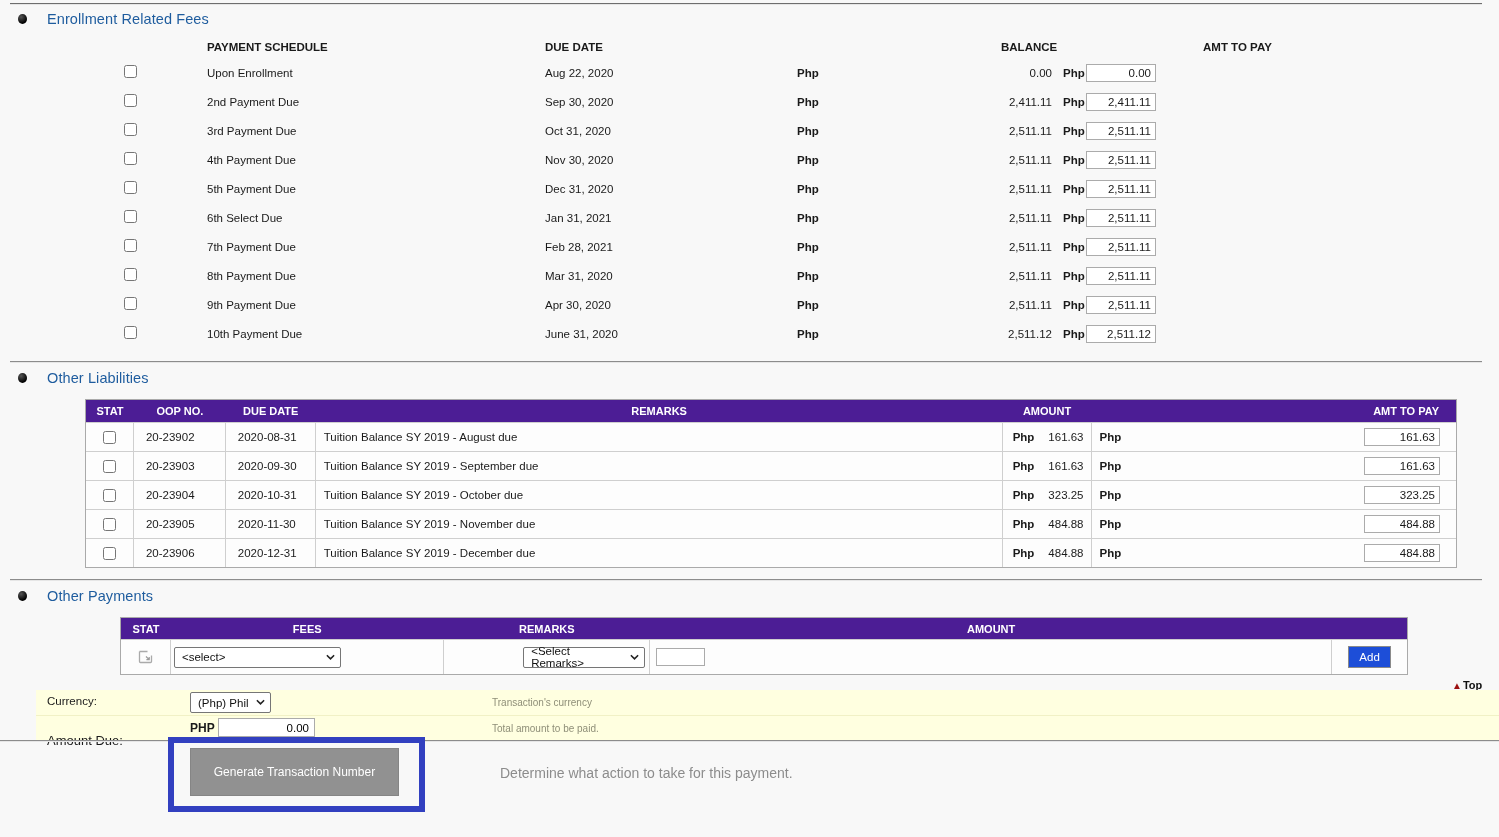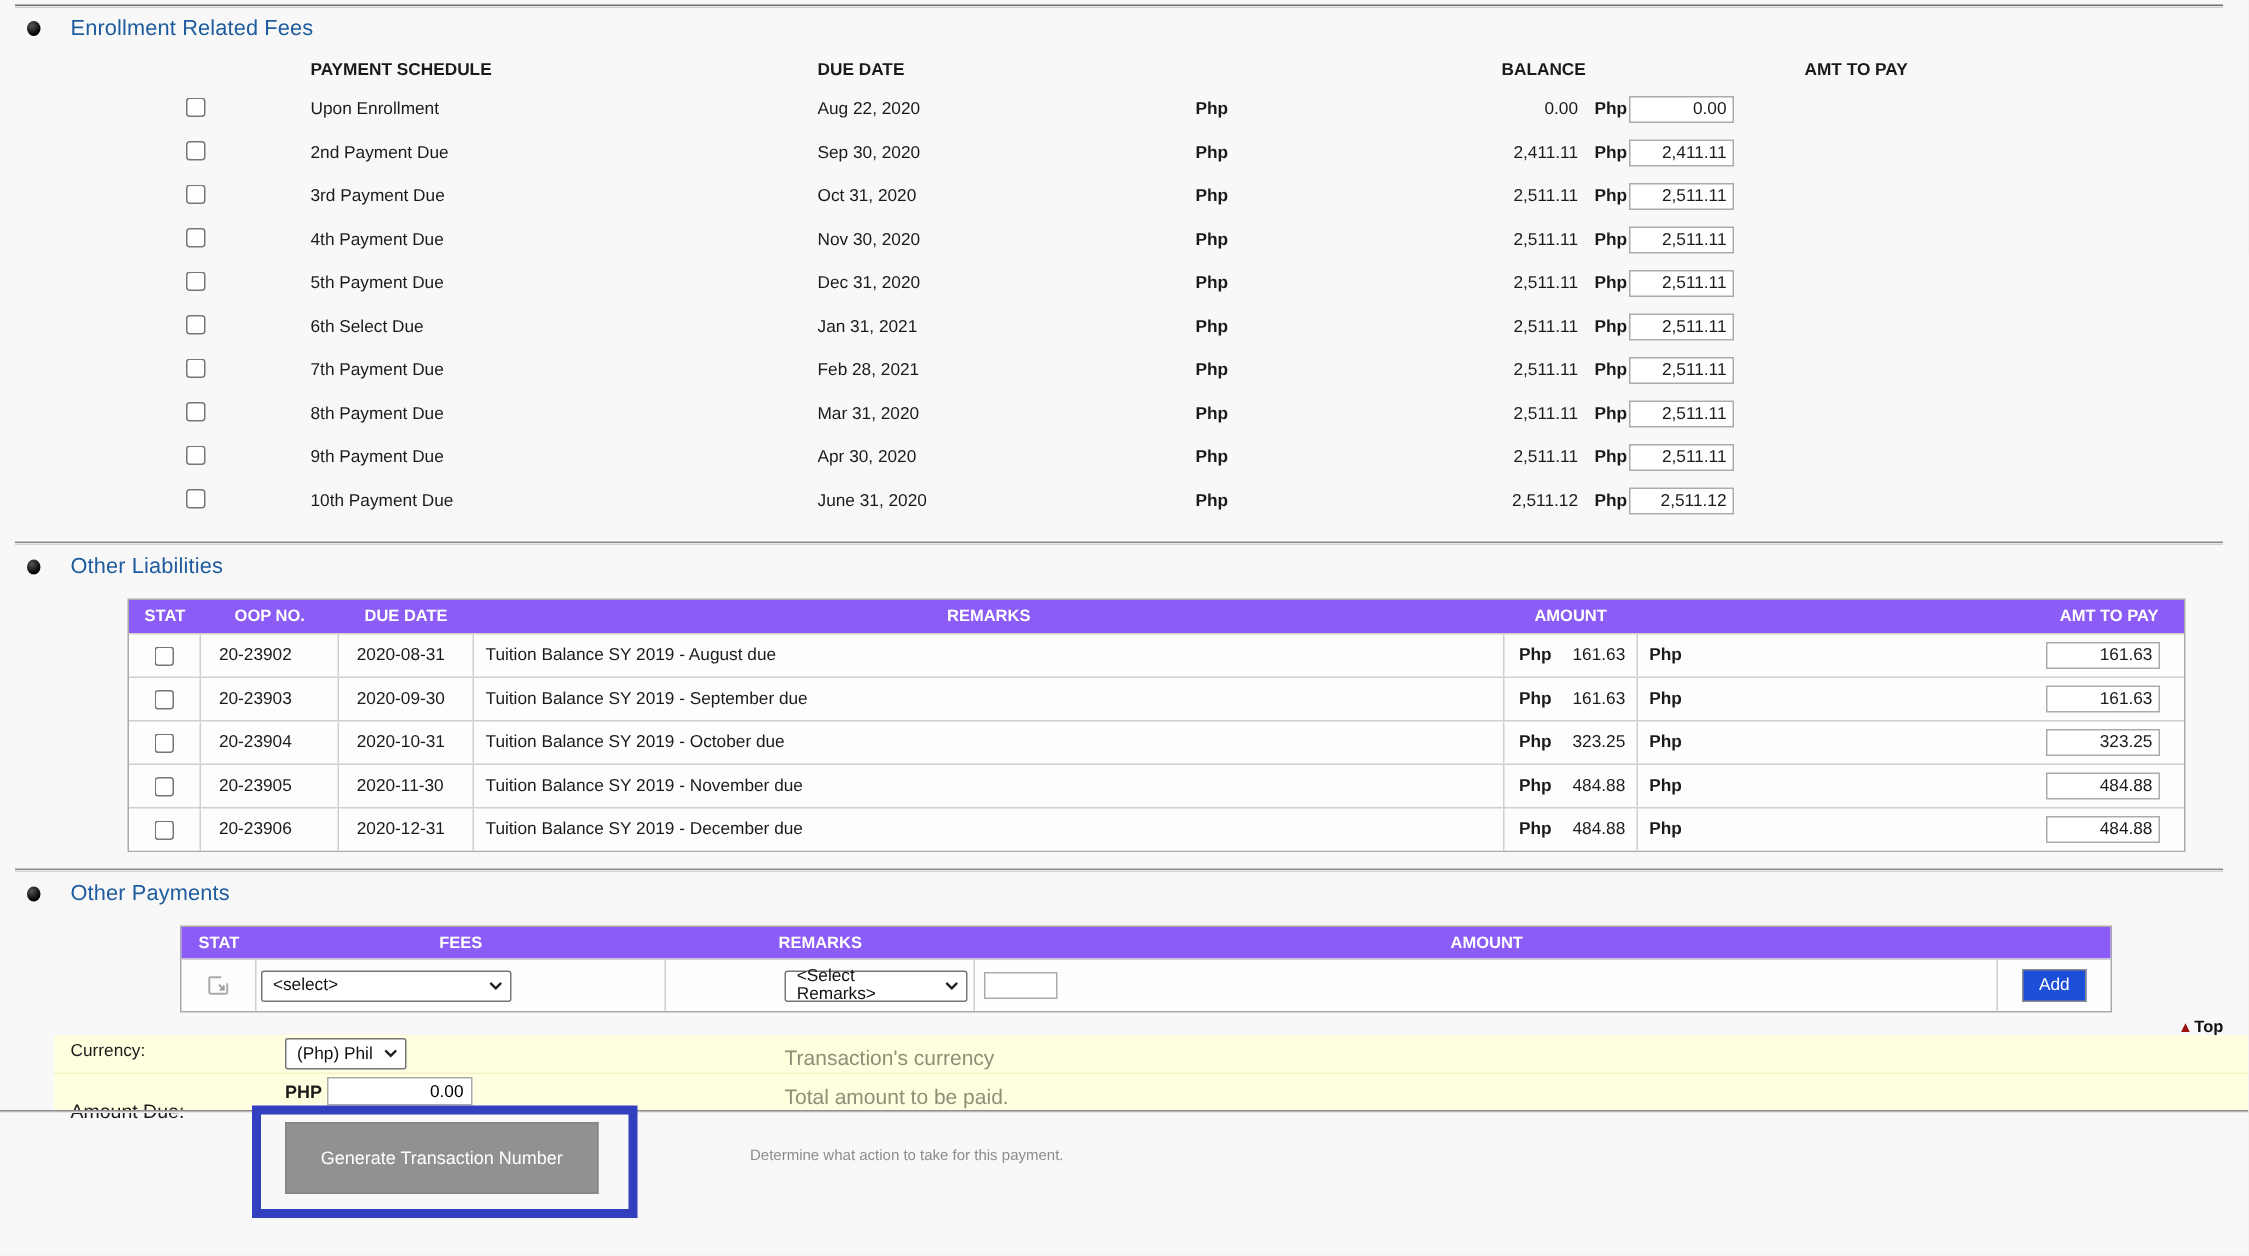--- a/index.html
+++ b/index.html
@@ -31,21 +31,21 @@
   .e-date { width:252px; }
   .e-php  { width:30px; font-weight:bold; }
   .e-bal  { width:225px; text-align:right; }
   .e-php2 { width:34px; padding-left:11px; font-weight:bold; }
   input.amt-input { width:70px; height:18px; border:1px solid #ababab; background:#fff; font-family:"Liberation Sans",sans-serif;
                     font-size:11.5px; text-align:right; padding-right:4px; color:#1a1a1a; }
   input[type="checkbox"] { width:13px; height:13px; accent-color:#555; }
 
   
   .liab-table { position:absolute; left:85px; top:399px; width:1372px; border:1px solid #aaaaaa; background:#fdfdfd; }
-  .t-head { display:flex; background:#8b5cf6; color:#fff; font-weight:bold; font-size:11px; height:22px; align-items:center; }
+  .t-head { display:flex; background:#4c1d95; color:#fff; font-weight:bold; font-size:11px; height:22px; align-items:center; }
   .liab-table .t-head .c1 { width:48px;  text-align:center; }
   .liab-table .t-head .c2 { width:92px;  text-align:center; }
   .liab-table .t-head .c3 { width:90px;  text-align:center; }
   .liab-table .t-head .c4 { width:688px; text-align:center; }
   .liab-table .t-head .c5 { width:89px;  text-align:center; }
   .liab-table .t-head .c6 { width:365px; text-align:right; padding-right:17px; }
   .l-row { display:flex; height:29px; align-items:stretch; border-top:1px solid #cfcfcf; font-size:11.5px; color:#1a1a1a; background:#fdfdfd; }
   .l-row:first-of-type { border-top:none; }
   .l-cell { display:flex; align-items:center; border-right:1px solid #cfcfcf; }
   .lc1 { width:48px; justify-content:center; }
@@ -86,32 +86,32 @@
   
   .summary-band { position:absolute; left:36px; top:690px; width:1463px; height:50px; background:#ffffe0; }
   .band-row { position:absolute; left:0; width:100%; height:25px; }
   .band-row.r2 { top:25px; border-top:1px solid #f1f1c6; }
   .band-label { position:absolute; left:11px; top:5px; font-size:11.5px; color:#1a1a1a; }
   .band-label.bold { font-weight:normal; font-size:13px;margin-top:12px; }
   .sel-currency { position:absolute; left:154px; top:2px; width:81px; }
   .php-bold { position:absolute; left:154px; top:5px; font-size:12px; font-weight:bold; color:#1a1a1a; }
   input.due-input { position:absolute; left:182px; top:2px; width:97px; height:19px; border:1px solid #ababab; background:#fff;
                     font-family:"Liberation Sans",sans-serif; font-size:11.5px; text-align:right; padding-right:5px; }
-  .band-help { position:absolute; left:487px; top:7px; font-size:14px; color:#8f8f78; }
+  .band-help { position:absolute; left:456px; top:7px; font-size:10px; color:#8f8f78; }
 
   
   .top-link { position:absolute; left:1452px; top:679px; font-size:11px; font-weight:bold; color:#111;
               display:flex; align-items:center; cursor:pointer; text-decoration:none; }
   .top-arrow { color:#9b1010; font-size:10px; margin-right:1px; font-weight:bold; }
 
   
   .highlight-rect { position:absolute; left:168px; top:737px; width:257px; height:75px; border:6px solid #3240c0; z-index:5; }
   .gen-btn { position:absolute; left:190px; top:748px; width:209px; height:48px; background:#919191; border:1px solid #858585;
              color:#fff; font-family:"Liberation Sans",sans-serif; font-size:12px; cursor:pointer; z-index:6; }
-  .gen-help { position:absolute; left:500px; top:765px; font-size:10px; color:#8c8c8c; }
+  .gen-help { position:absolute; left:500px; top:765px; font-size:14px; color:#8c8c8c; }
 
   .stat-icon svg { display:block; }
 </style>
 </head>
 <body>
 
 <div class="page">
 
   <div class="hline line-top"></div>
 

